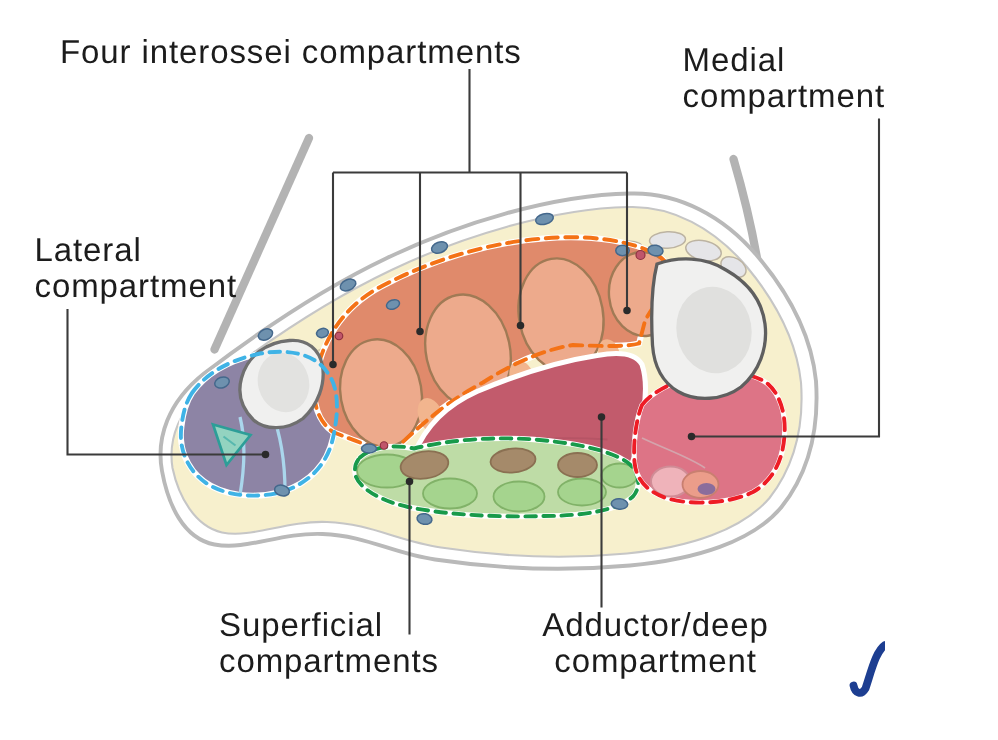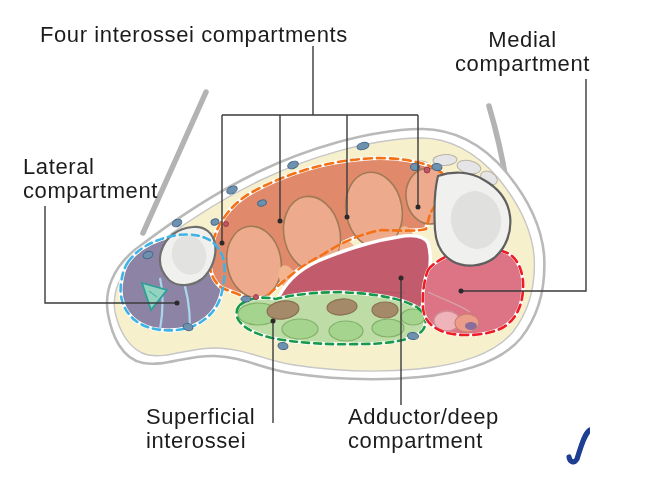--- a/index.html
+++ b/index.html
@@ -5,21 +5,21 @@
   html,body{margin:0;padding:0;background:#ffffff;}
   .stage{
     position:relative;width:590px;height:493px;background:#ffffff;
     font-family:"Liberation Sans", sans-serif;overflow:hidden;
   }
   .stage svg{position:absolute;left:0;top:0;}
   .lbl{
     position:absolute;color:#1c1c1c;font-size:22px;line-height:24px;
     letter-spacing:0.6px;white-space:pre-line;
   }
-  .lbl.center{}
+  .lbl.center{text-align:center;}
   .nowrap{white-space:nowrap;}
 </style>
 </head>
 <body>
 
 <div class="stage">
 
 <svg width="665" height="493" viewBox="0 0 665 493">
 
   <g stroke="#b3b3b3" stroke-width="5.5" stroke-linecap="round" fill="none">
@@ -202,25 +202,25 @@
   </g>
 
   <g fill="none" stroke="#1d3e91" stroke-width="5.2" stroke-linecap="round" aria-label="AO">
     <path d="M 569,457 C 570,462 574,464 577,459 C 581,447 584,434 590,430 C 595,428 597,438 599,449 C 600,455 601,460 602,464"></path>
     <circle cx="615" cy="448" r="13.5"></circle>
   </g>
 </svg>
 
 <div class="lbl nowrap" style="left:40px;top:23px;">Four interossei compartments</div>
 
-<div class="lbl" style="left:455px;top:28px;text-align:center;">Medial
+<div class="lbl" style="left:455px;top:28px;">Medial
 compartment</div>
 
 <div class="lbl" style="left:23px;top:155px;">Lateral
 compartment</div>
 
 <div class="lbl" style="left:146px;top:405px;">Superficial
-interossei</div>
+compartments</div>
 
 <div class="lbl center" style="left:348px;top:405px;width:178px;">Adductor/deep
 compartment</div>
 
 </div>
 
 </body></html>

